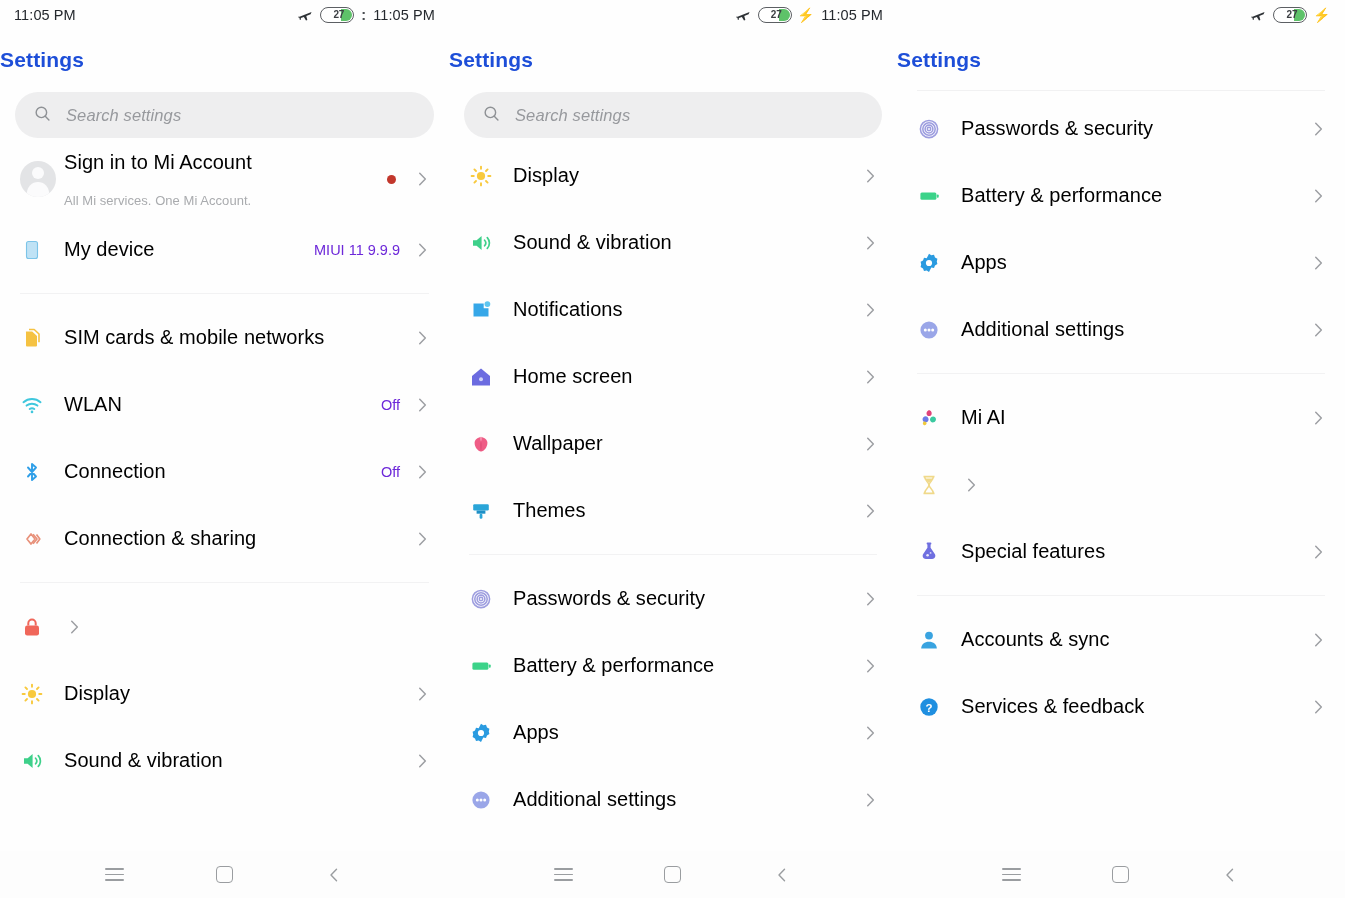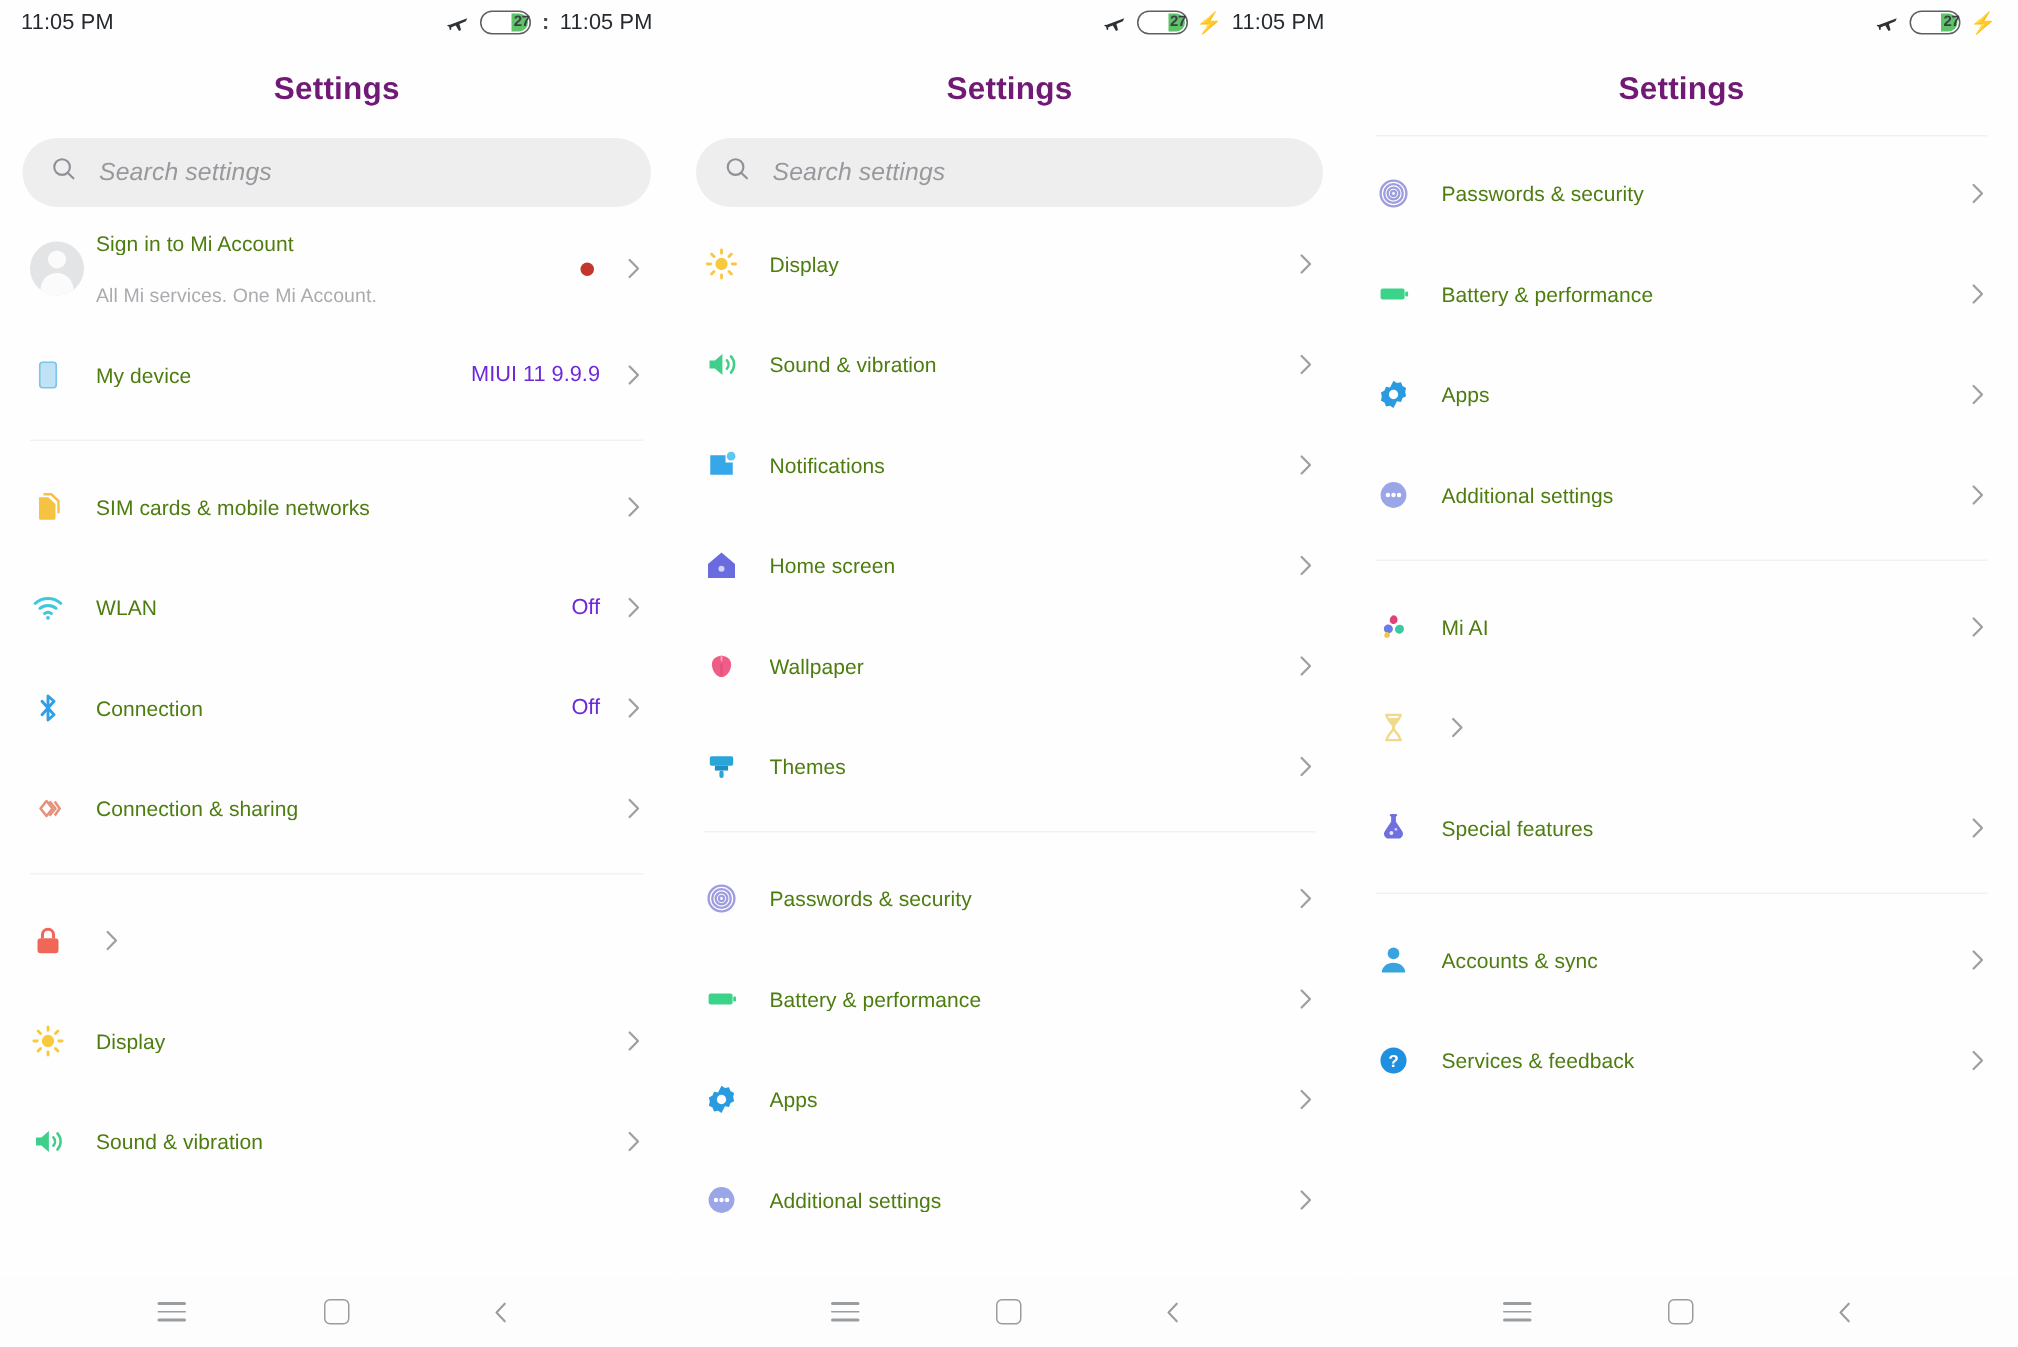--- a/index.html
+++ b/index.html
@@ -28,43 +28,43 @@
     display: flex; align-items: center;
     padding: 0 14px;
     font-size: 14.5px; color: #25292e;
     letter-spacing: .1px;
   }
   .sb-left { font-weight: 500; }
   .sb-spacer { flex: 1; }
   .sb-right { display: flex; align-items: center; gap: 6px; }
   .plane-icon { width: 17px; height: 17px; display:block; }
   .batt {
-    display: inline-flex; align-items: center; justify-content: flex-end;
+    display: inline-flex; align-items: center; justify-content: center;
     width: 34px; height: 16px;
     border: 1.4px solid #5c5f63; border-radius: 9px;
     position: relative; background: #fff; padding-left: 3px;
   }
   .batt .num {
     font-size: 10px; font-weight: 700; color: #3b3e42;
     line-height: 1; letter-spacing: -.2px; z-index: 2;
   }
   .batt .fill {
     position: absolute; right: 1px; top: 1px; bottom: 1px;
     width: 11px; border-radius: 0 7px 7px 0; background: #5ec269;
   }
   .bolt { font-size: 14px; color: #2e3236; line-height: 1; }
   .sb-time2 { font-weight: 500; }
   .colon-sep { color: #4a4d51; font-weight: 600; padding: 0 1px;}
 
   
   .title {
-    text-align: center;
+    text-align: left;
     font-size: 21px;
     font-weight: 700;
-    color: #701a75;
+    color: #1d4ed8;
     letter-spacing: .15px;
     padding-top: 18px;
     padding-bottom: 4px;
   }
   .title-rule {
     height: 1px; background: #f1f1f2;
     margin: 14px 20px 0 20px;
   }
 
   
@@ -85,21 +85,21 @@
   .row {
     display: flex; align-items: center;
     height: 67px;
     padding: 0 17px 0 20px;
   }
   .row.acct { height: 74px; padding-left: 20px; }
   .ic { flex: 0 0 44px; display: flex; align-items: center; justify-content: flex-start; }
   .ic svg { display: block; }
   .labels { flex: 1 1 auto; min-width: 0; display: flex; flex-direction: column; justify-content: center; }
   .label {
-    font-size: 14px; color: #4d7c0f; letter-spacing: .05px;
+    font-size: 20px; color: #000000; letter-spacing: .05px;
     white-space: nowrap; overflow: hidden; text-overflow: clip;
   }
   .sub {
     font-size: 13px; color: #a9abae; margin-top: 19px; letter-spacing: .05px;
     white-space: nowrap;
   }
   .value {
     font-size: 14.5px; color: #6d28d9; margin-right: 12px; white-space: nowrap;
   }
   .reddot {

